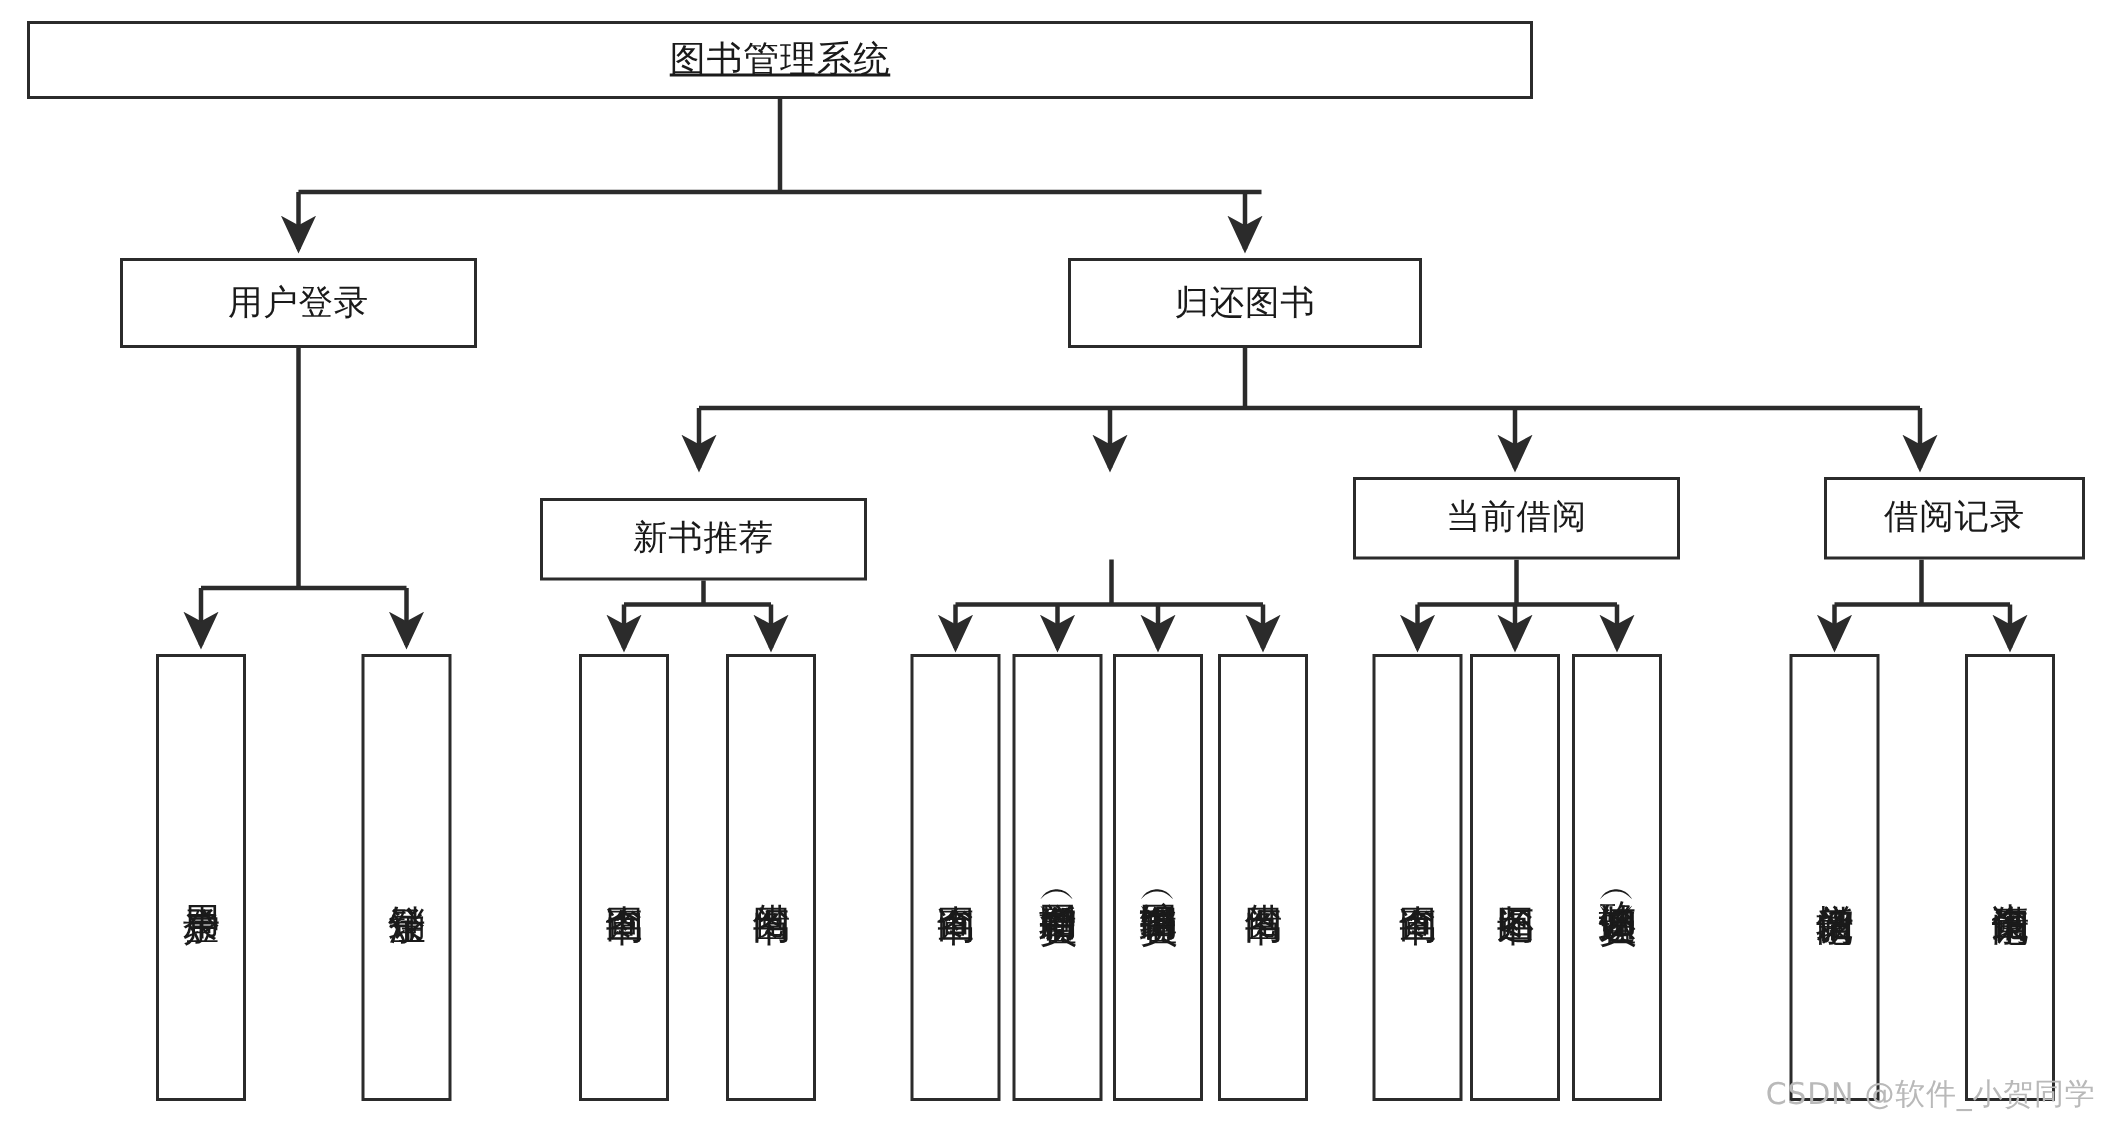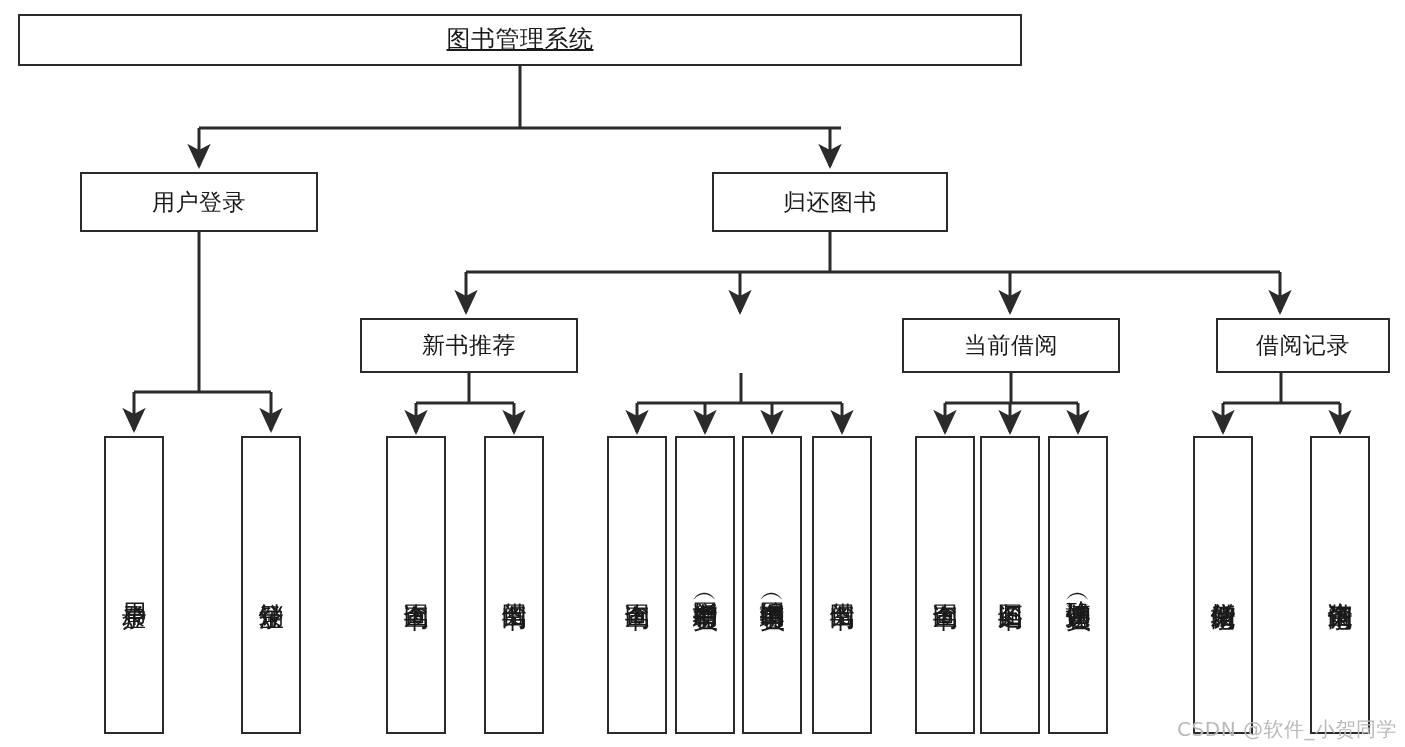--- a/index.html
+++ b/index.html
@@ -141,21 +141,21 @@
     <span class="lbl">图书管理系统</span>
   </div>
 
   <div class="node h" style="left:80px; top:172px; width:238px; height:60px;">
     <span class="lbl">用户登录</span>
   </div>
   <div class="node h" style="left:712px; top:172px; width:236px; height:60px;">
     <span class="lbl">归还图书</span>
   </div>
 
-  <div class="node h" style="left:360px; top:318px; width:218px; height:55px;">
+  <div class="node h" style="left:360px; top:332px; width:218px; height:55px;">
     <span class="lbl">新书推荐</span>
   </div>
   <div class="node h" style="left:902px; top:318px; width:218px; height:55px;">
     <span class="lbl">当前借阅</span>
   </div>
   <div class="node h" style="left:1216px; top:318px; width:174px; height:55px;">
     <span class="lbl">借阅记录</span>
   </div>
 
   <div class="node v" style="left:104px; top:436px; width:60px; height:298px;">

